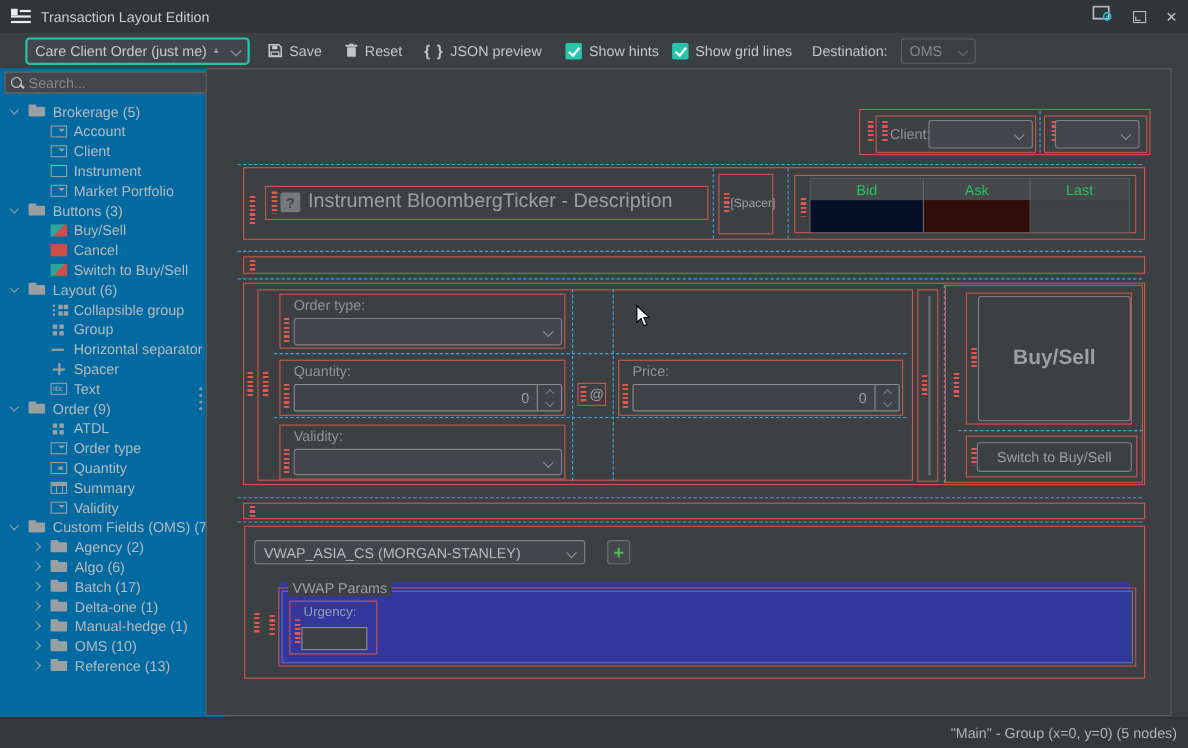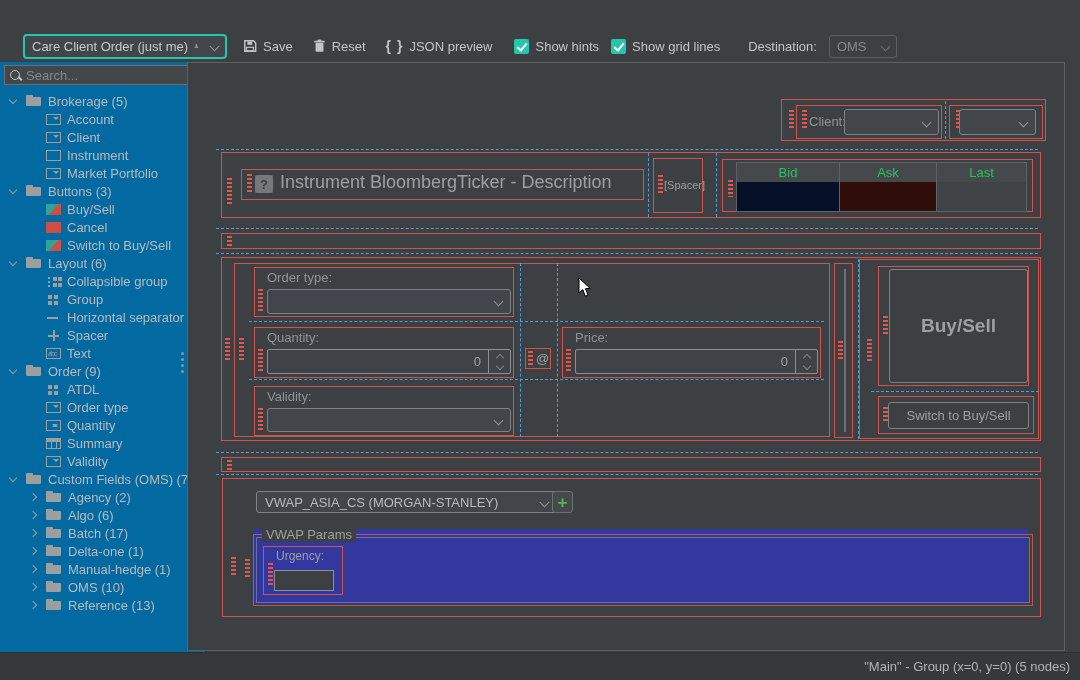--- a/index.html
+++ b/index.html
@@ -99,20 +99,40 @@
   .plusbtn{position:absolute;width:21px;height:22px;background:#45494c;border:1px solid #6b7073;border-radius:3px;color:#53b854;font-size:17px;font-weight:bold;display:flex;align-items:center;justify-content:center;line-height:1}
 
   
   .statusbar{position:absolute;left:0;bottom:0;right:0;height:28px;background:#35393c;border-top:1px solid #2d3032;display:flex;align-items:center;justify-content:flex-end;padding:0 10px;font-size:13px;color:#b0b4b6}
 </style>
 </head>
 <body>
 
 <div class="window">
 
+  <div class="titlebar">
+    <span class="appicon">
+      <b></b>
+        <i style="left:8px;top:1px;width:10px"></i>
+        <i style="left:0;top:6px;width:18px"></i>
+        <i style="left:0;top:11px;width:18px"></i>
+    </span>
+    <span class="apptitle">Transaction Layout Edition</span>
+    <span class="wincontrols">
+      <span>
+        <svg width="19" height="15" viewBox="0 0 19 15">
+          <rect x="1" y="1" width="14" height="11" fill="none" stroke="#b9bdbf" stroke-width="1.6"></rect>
+          <circle cx="13.5" cy="10" r="3.2" fill="none" stroke="#2ab6d9" stroke-width="1.6"></circle>
+          <circle cx="13.5" cy="10" r="1" fill="#2ab6d9"></circle>
+        </svg>
+      </span>
+      <span class="resticon"></span>
+      <span class="closex">×</span>
+    </span>
+  </div>
 
   <div class="toolbar">
     <div class="profileCombo">
       <span>Care Client Order (just me)</span>
       <svg width="14" height="14" viewBox="0 0 16 16">
         <circle cx="8" cy="5" r="3" fill="#a6abad"></circle>
           <path d="M2 14c0-3.4 2.7-5.2 6-5.2s6 1.8 6 5.2z" fill="#a6abad"></path>
       </svg>
       <span class="sp"></span>
         <span class="chev"></span>
@@ -138,21 +158,21 @@
       <span>JSON preview</span>
     </div>
     <div class="cbwrap" style="margin-left:6px">
       <span class="cb"></span>
       <span>Show hints</span>
     </div>
     <div class="cbwrap">
       <span class="cb"></span>
       <span>Show grid lines</span>
     </div>
-    <span class="dimlabel" style="margin-left:16px">Destination:</span>
+    <span class="dimlabel" style="margin-left:6px">Destination:</span>
     <div class="destCombo">
       <span>OMS</span>
       <span class="sp"></span>
         <span class="chev"></span>
     </div>
   </div>
 
   <div class="sidebar">
     <div class="searchbox">
       <span class="mag"></span>
@@ -437,21 +457,21 @@
     <div class="grip" style="left:695px;top:344px;height:16px"></div>
     <div class="cbtn" style="left:700px;top:339px;width:141px;height:27px;font-size:13px">
         <span>Switch to Buy/Sell</span>
       </div>
 
     <div class="redbox" style="left:33px;top:394px;width:820px;height:15px"></div>
     <div class="grip" style="left:39px;top:397px;height:10px"></div>
 
     <div class="redbox" style="left:34px;top:415px;width:819px;height:139px"></div>
     <div class="grip" style="left:43px;top:494px;height:18px"></div>
-    <div class="ccombo" style="left:68px;top:428px;width:301px;height:22px">
+    <div class="ccombo" style="left:43px;top:428px;width:301px;height:22px">
       <span>VWAP_ASIA_CS (MORGAN-STANLEY)</span>
       <span class="sp"></span>
         <span class="chev"></span>
     </div>
     <div class="plusbtn" style="left:364px;top:428px">
         <span>+</span>
       </div>
 
     <div style="position:absolute;left:66px;top:466px;width:774px;height:75px;background:#32389e"></div>
     <div style="position:absolute;left:65px;top:471px;width:780px;height:72px;border:1px solid #c2544e"></div>

